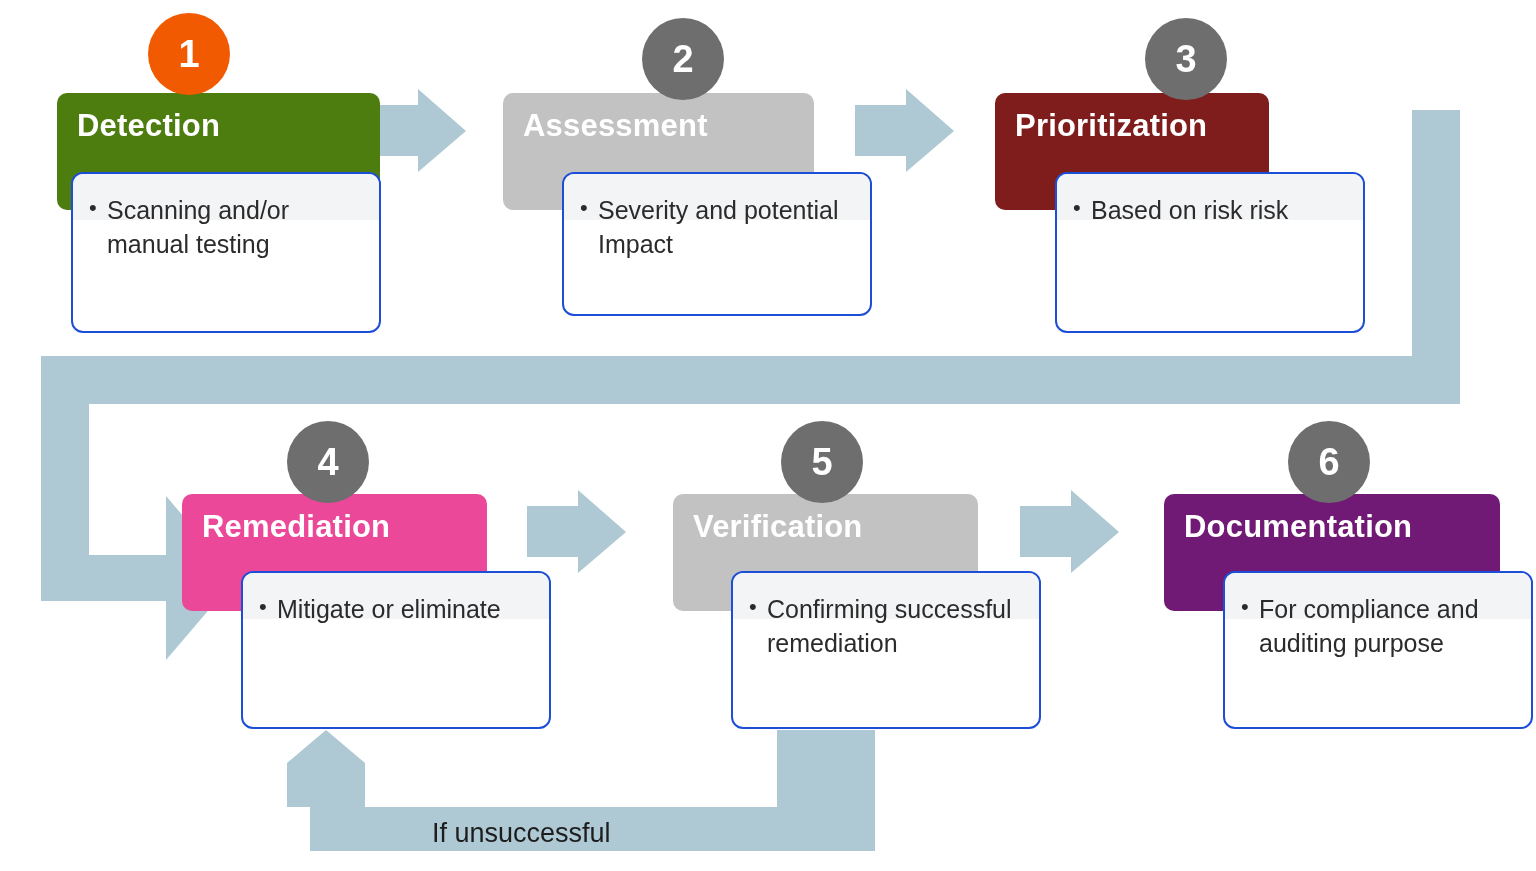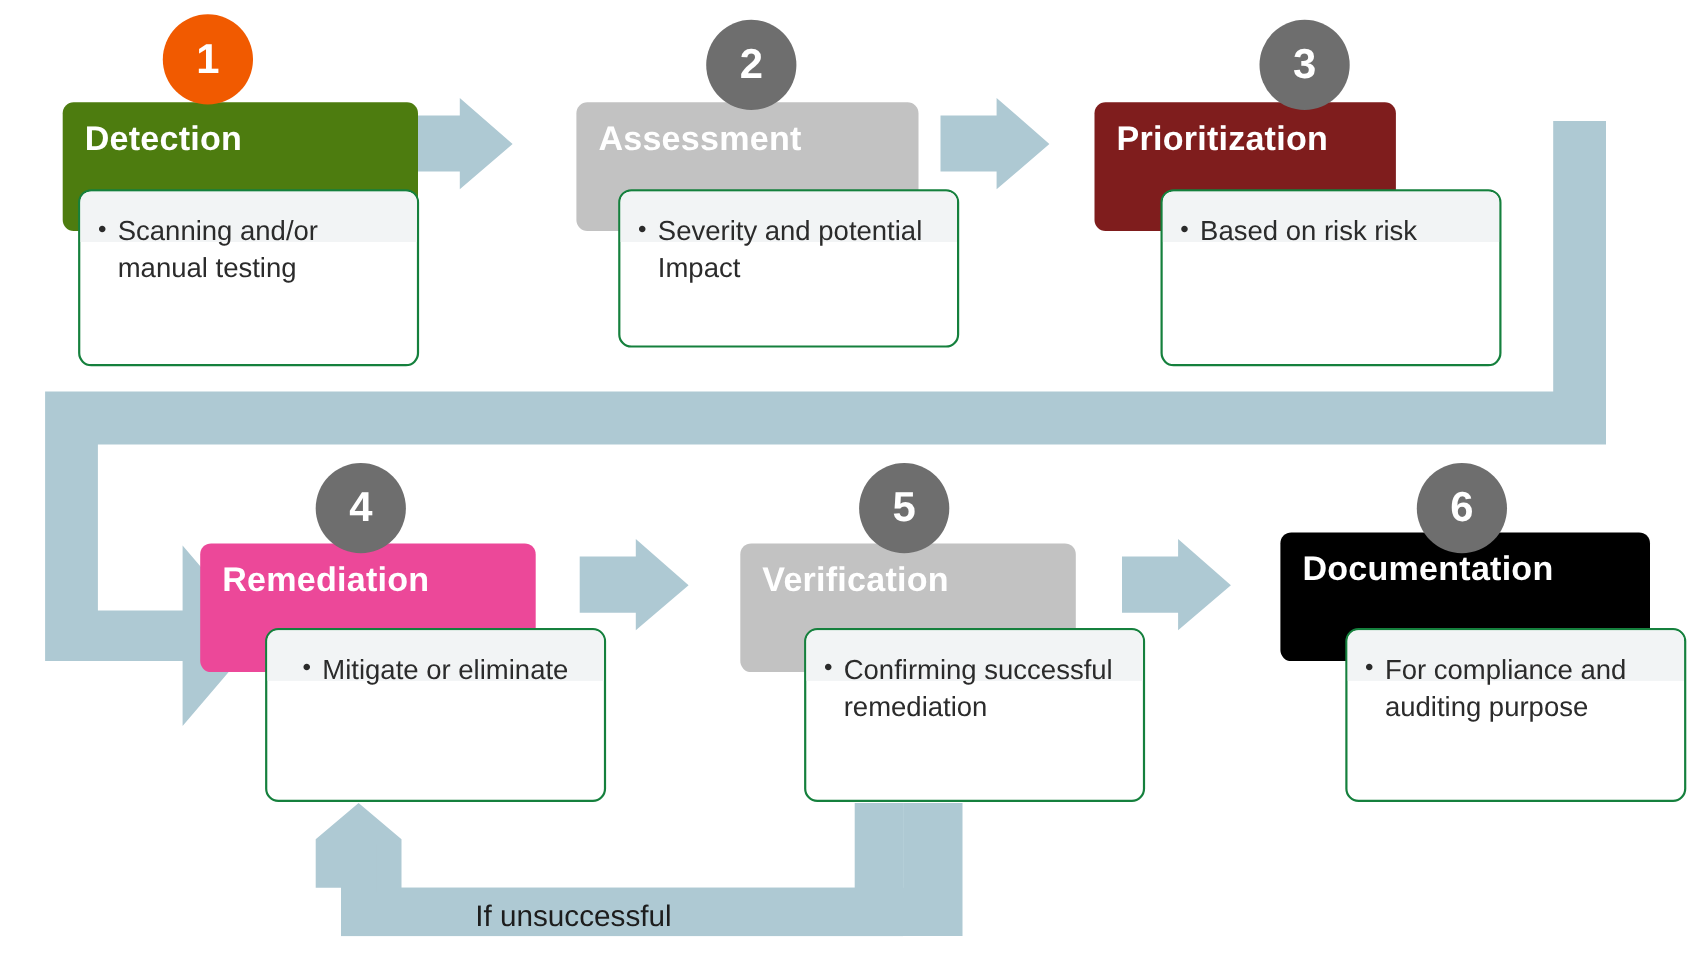--- a/index.html
+++ b/index.html
@@ -56,21 +56,21 @@
     align-items: center;
     justify-content: center;
     color: #ffffff;
     font-size: 38px;
     font-weight: bold;
     z-index: 8;
   }
   .step-card {
     position: absolute;
     background: #ffffff;
-    border: 2px solid #15803d;
+    border: 2px solid #1d4ed8;
     border-radius: 12px;
     box-sizing: border-box;
     z-index: 7;
     overflow: hidden;
   }
   .step-card .card-shade {
     position: absolute;
     left: 0; top: 0; right: 0;
     height: 46px;
     background: #f2f4f5;
@@ -170,21 +170,21 @@
     </div>
     <div class="step-card" style="left:71px; top:172px; width:310px; height:161px;">
       <div class="card-shade"></div>
       <ul>
         <li>Scanning and/or manual testing</li>
       </ul>
     </div>
   </div>
 
   <div class="step">
-    <div class="step-header" style="left:524px; top:93px; width:311px; height:117px; background:#c2c2c2;">
+    <div class="step-header" style="left:503px; top:93px; width:311px; height:117px; background:#c2c2c2;">
       <span class="title">Assessment</span>
     </div>
     <div class="step-badge" style="left:642px; top:18px; background:#6e6e6e;">
       <span>2</span>
     </div>
     <div class="step-card" style="left:562px; top:172px; width:310px; height:144px;">
       <div class="card-shade"></div>
       <ul>
         <li>Severity and potential Impact</li>
       </ul>
@@ -206,21 +206,21 @@
     </div>
   </div>
 
   <div class="step">
     <div class="step-header" style="left:182px; top:494px; width:305px; height:117px; background:#ec4899;">
       <span class="title">Remediation</span>
     </div>
     <div class="step-badge" style="left:287px; top:421px; background:#6e6e6e;">
       <span>4</span>
     </div>
-    <div class="step-card" style="left:241px; top:571px; width:310px; height:158px;padding-left:16px;">
+    <div class="step-card" style="left:241px; top:571px; width:310px; height:158px;">
       <div class="card-shade"></div>
       <ul>
         <li>Mitigate or eliminate</li>
       </ul>
     </div>
   </div>
 
   <div class="step">
     <div class="step-header" style="left:673px; top:494px; width:305px; height:117px; background:#c2c2c2;">
       <span class="title">Verification</span>
@@ -230,21 +230,21 @@
     </div>
     <div class="step-card" style="left:731px; top:571px; width:310px; height:158px;">
       <div class="card-shade"></div>
       <ul>
         <li>Confirming successful remediation</li>
       </ul>
     </div>
   </div>
 
   <div class="step">
-    <div class="step-header" style="left:1164px; top:484px; width:336px; height:117px; background:#000000;">
+    <div class="step-header" style="left:1164px; top:494px; width:336px; height:117px; background:#701a75;">
       <span class="title">Documentation</span>
     </div>
     <div class="step-badge" style="left:1288px; top:421px; background:#6e6e6e;">
       <span>6</span>
     </div>
     <div class="step-card" style="left:1223px; top:571px; width:310px; height:158px;">
       <div class="card-shade"></div>
       <ul>
         <li>For compliance and auditing purpose</li>
       </ul>

